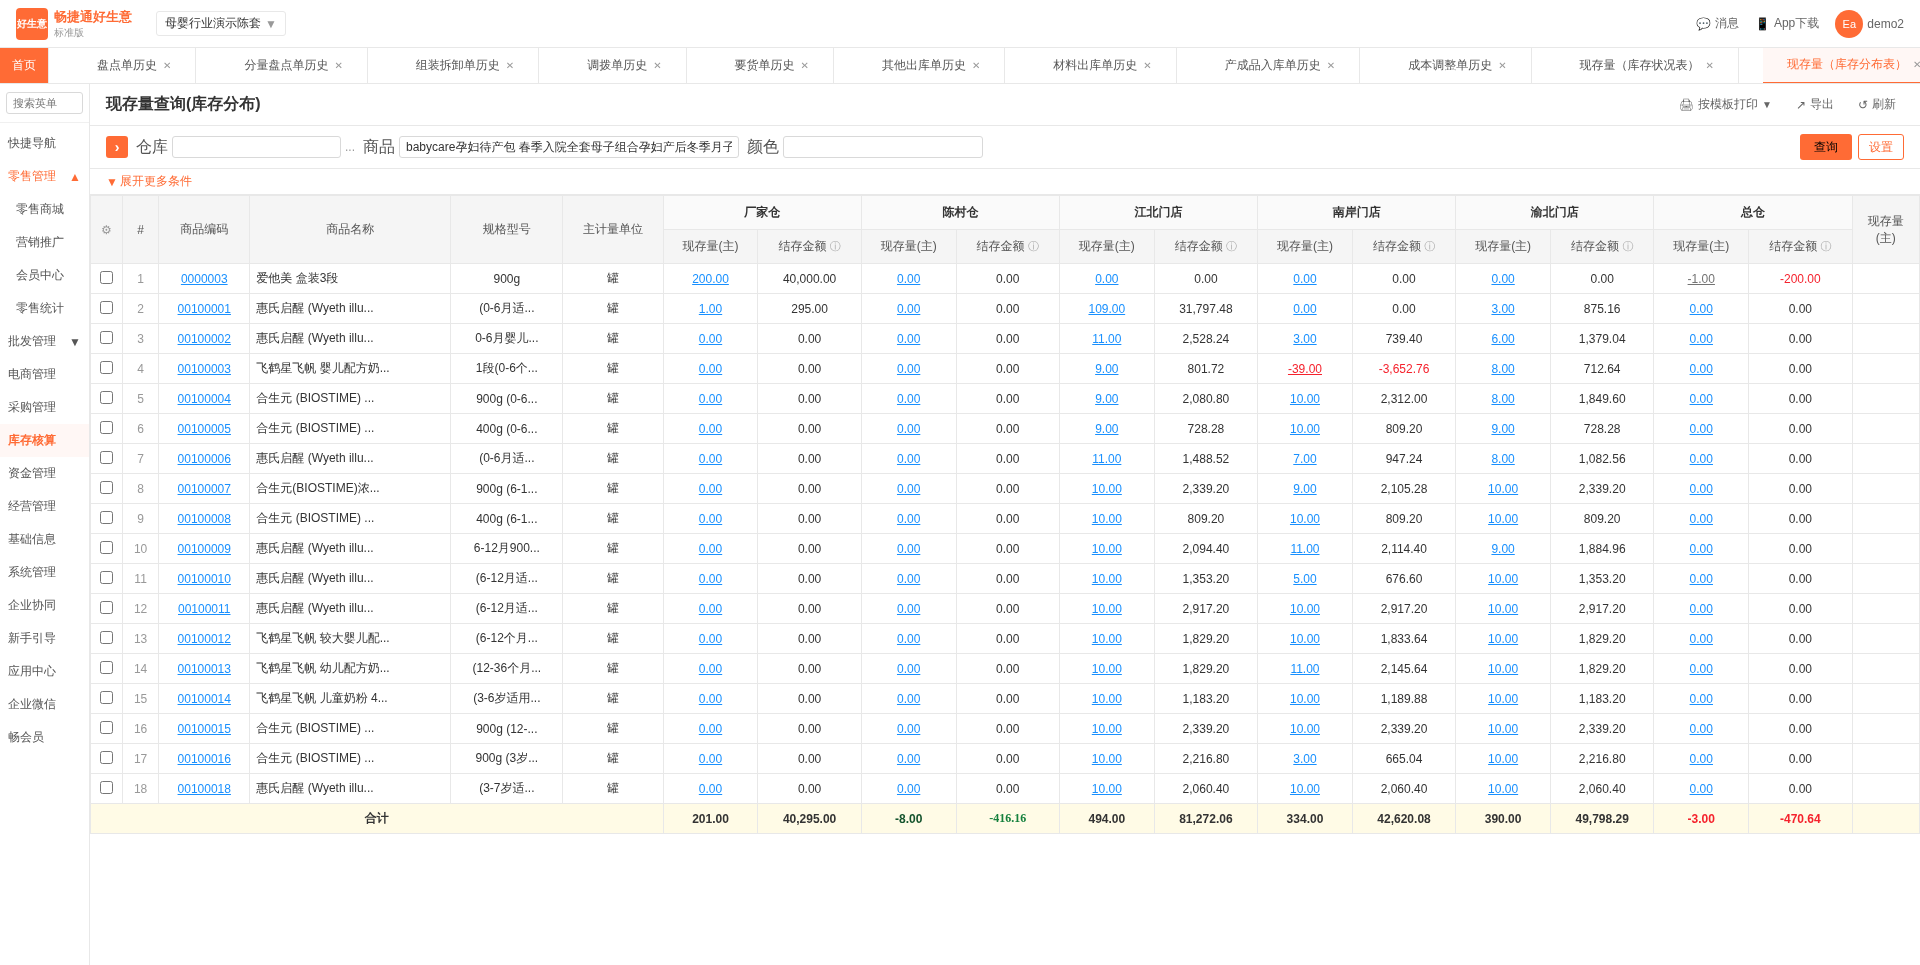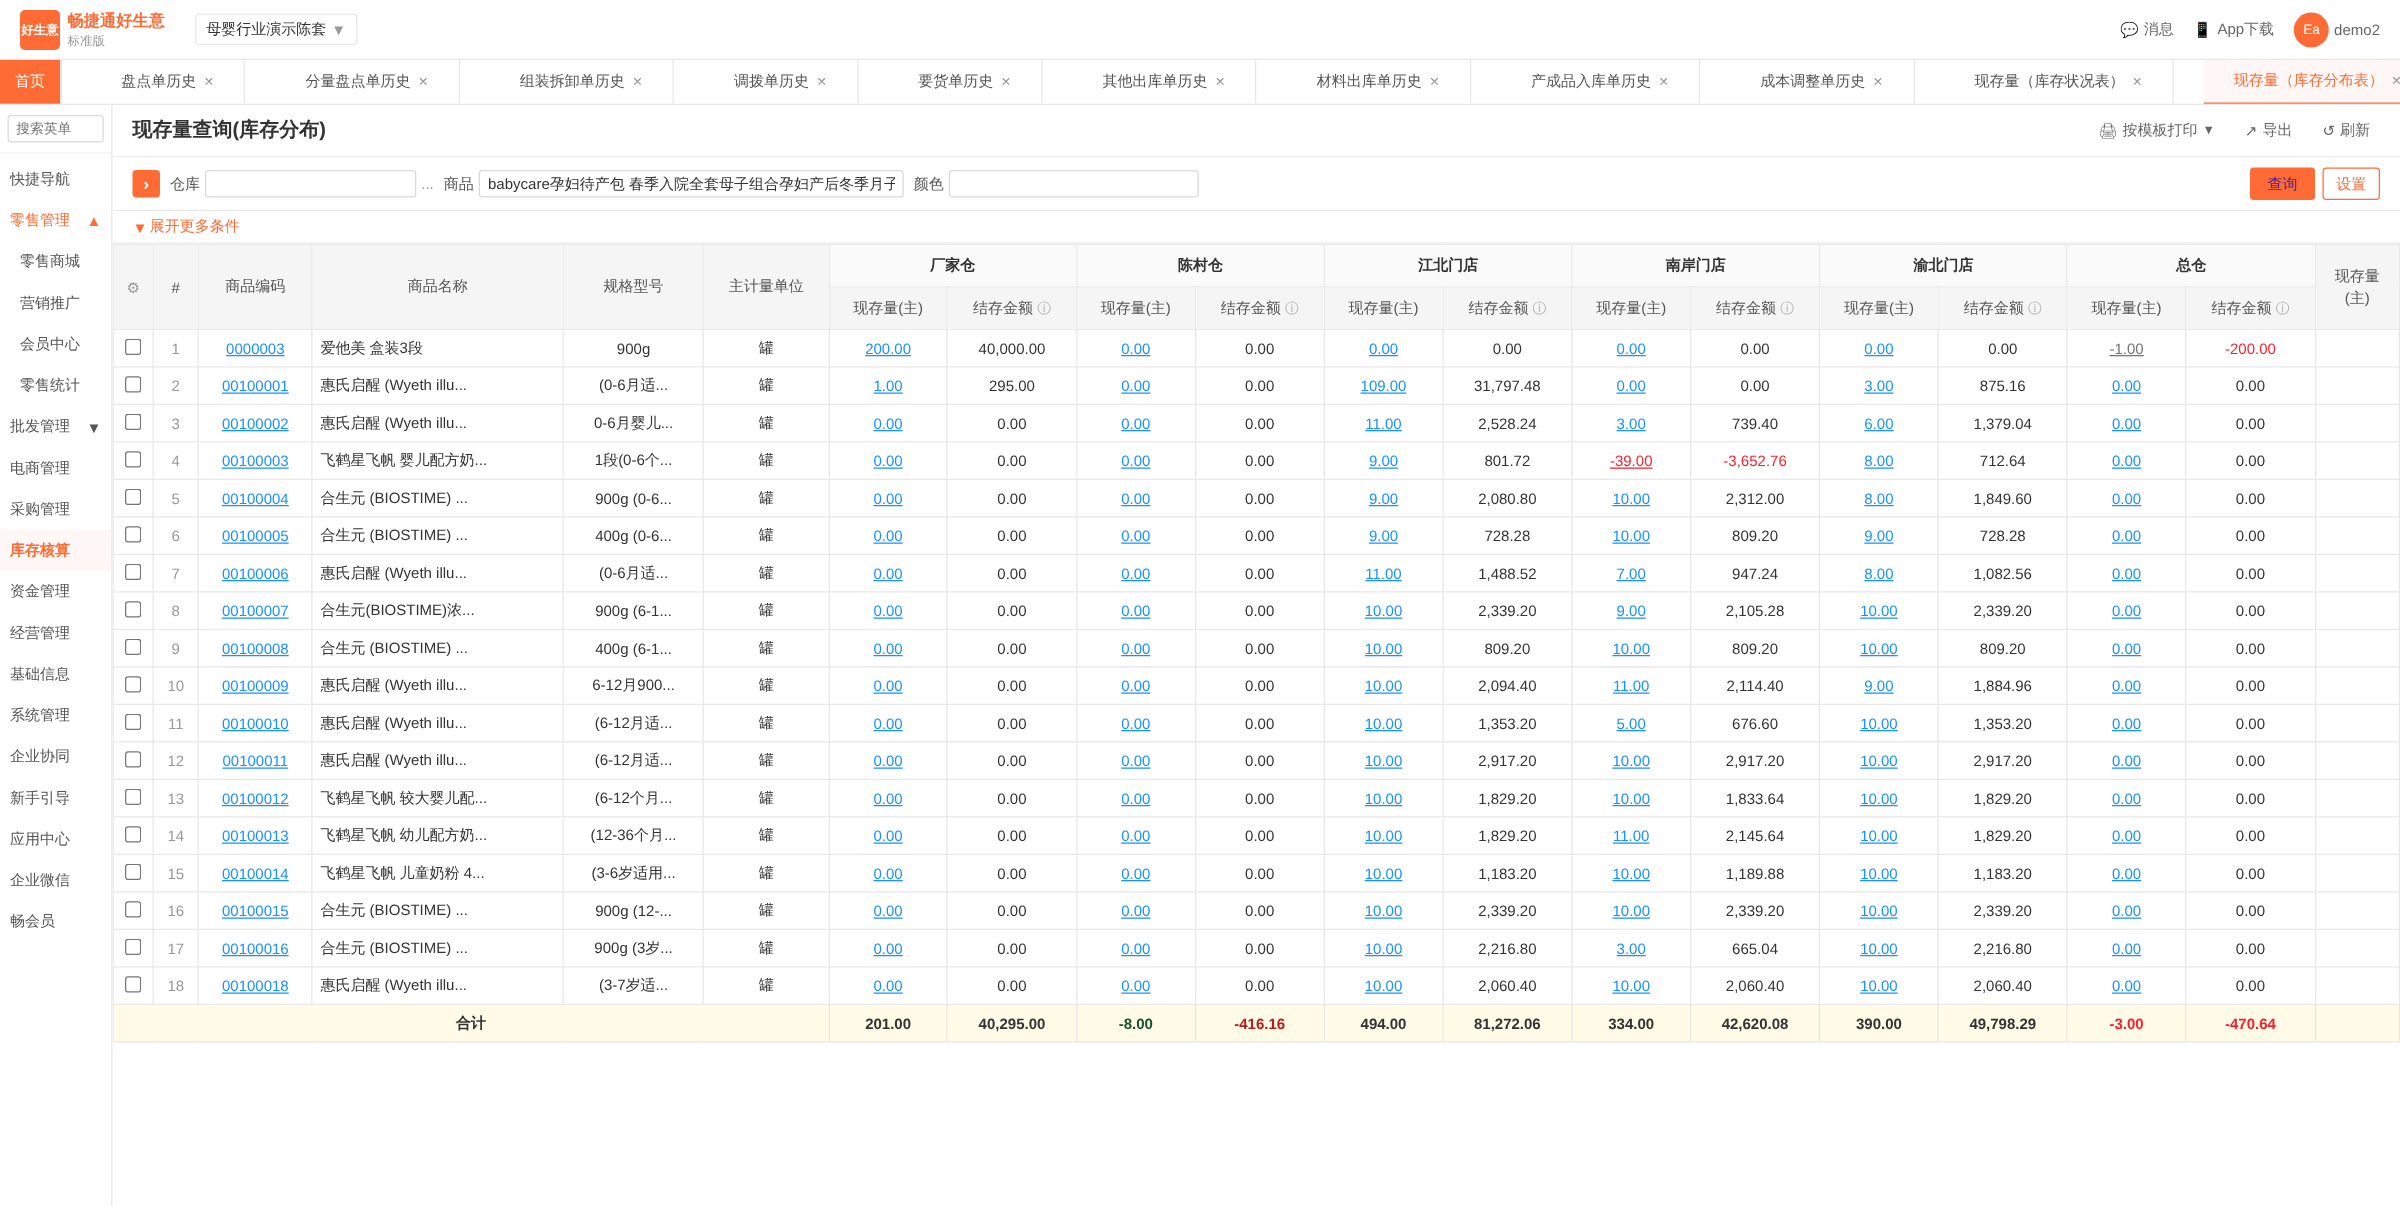--- a/index.html
+++ b/index.html
@@ -39,26 +39,26 @@
     
     .page-header { background: #fff; padding: 8px 16px; border-bottom: 1px solid #e8e8e8; display: flex; align-items: center; justify-content: space-between; }
     .page-title { font-size: 16px; font-weight: bold; color: #333; }
     .page-actions { display: flex; align-items: center; gap: 8px; }
     .action-btn { display: flex; align-items: center; gap: 4px; padding: 4px 8px; color: #666; cursor: pointer; font-size: 12px; }
     
     
     .filter-bar { background: #fff; padding: 8px 16px; border-bottom: 1px solid #e8e8e8; display: flex; align-items: center; gap: 8px; flex-wrap: wrap; }
     .filter-toggle { width: 22px; height: 22px; background: #ff6b35; color: white; border-radius: 3px; display: flex; align-items: center; justify-content: center; cursor: pointer; font-size: 14px; font-weight: bold; }
     .filter-field { display: flex; align-items: center; gap: 4px; }
-    .filter-label { color: #555; font-size: 12px; white-space: nowrap; }
+    .filter-label { color: #555; font-size: 16px; white-space: nowrap; }
     .filter-input { border: 1px solid #d9d9d9; border-radius: 3px; padding: 3px 6px; font-size: 12px; min-width: 60px; outline: none; }
     .filter-input-long { min-width: 340px; color: #333; }
     .filter-input-color { min-width: 200px; }
     .filter-dots { color: #999; }
-    .search-btn { background: #ff6b35; color: #4c1d95; border: none; padding: 4px 14px; border-radius: 3px; cursor: pointer; font-size: 12px; height: 26px; }
+    .search-btn { background: #ff6b35; color: #000000; border: none; padding: 4px 14px; border-radius: 3px; cursor: pointer; font-size: 12px; height: 26px; }
     .settings-btn { background: white; color: #ff6b35; border: 1px solid #ff6b35; padding: 4px 10px; border-radius: 3px; cursor: pointer; font-size: 12px; height: 26px; }
     .expand-btn { display: flex; align-items: center; gap: 2px; color: #ff6b35; cursor: pointer; font-size: 12px; }
     .filter-right { margin-left: auto; display: flex; gap: 6px; }
     
     
     .table-container { flex: 1; overflow: auto; background: #fff; }
     table { width: 100%; border-collapse: collapse; font-size: 12px; }
     thead th { background: #f5f5f5; padding: 8px 6px; text-align: center; border: 1px solid #e8e8e8; font-weight: normal; color: #555; white-space: nowrap; position: sticky; top: 0; z-index: 10; }
     thead th.group-header { background: #fafafa; font-weight: bold; color: #333; }
     tbody td { padding: 6px 6px; border: 1px solid #e8e8e8; text-align: center; white-space: nowrap; }
@@ -693,21 +693,21 @@
     <td>2,060.40</td>
     <td class="text-link">0.00</td>
     <td>0.00</td>
     <td></td>
   </tr>
             <tr class="summary-row">
   <td colspan="6" style="text-align:center;font-weight:bold;">合计</td>
   <td>201.00</td>
   <td>40,295.00</td>
   <td style="color:#14532d;">-8.00</td>
-  <td style="color:#b91c1c;">-416.16</td>
+  <td style="color:#15803d;font-family:Liberation Serif, serif;">-416.16</td>
   <td>494.00</td>
   <td>81,272.06</td>
   <td>334.00</td>
   <td>42,620.08</td>
   <td>390.00</td>
   <td>49,798.29</td>
   <td style="color:#f5222d;">-3.00</td>
   <td style="color:#f5222d;">-470.64</td>
   <td></td>
 </tr>

